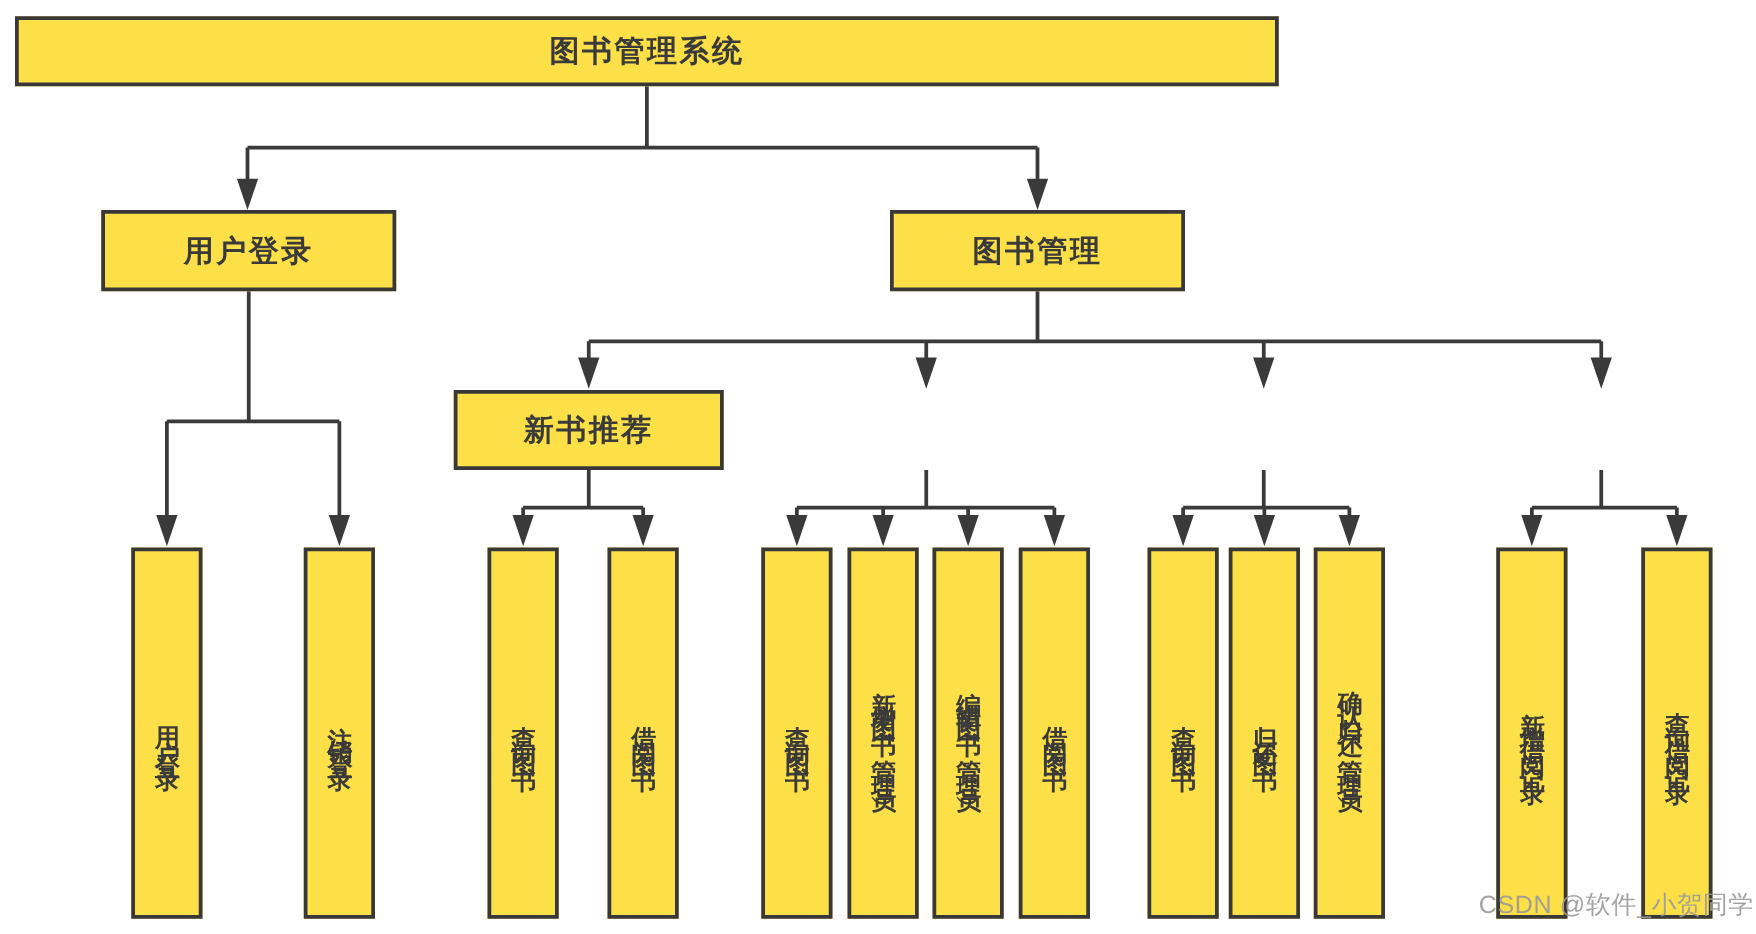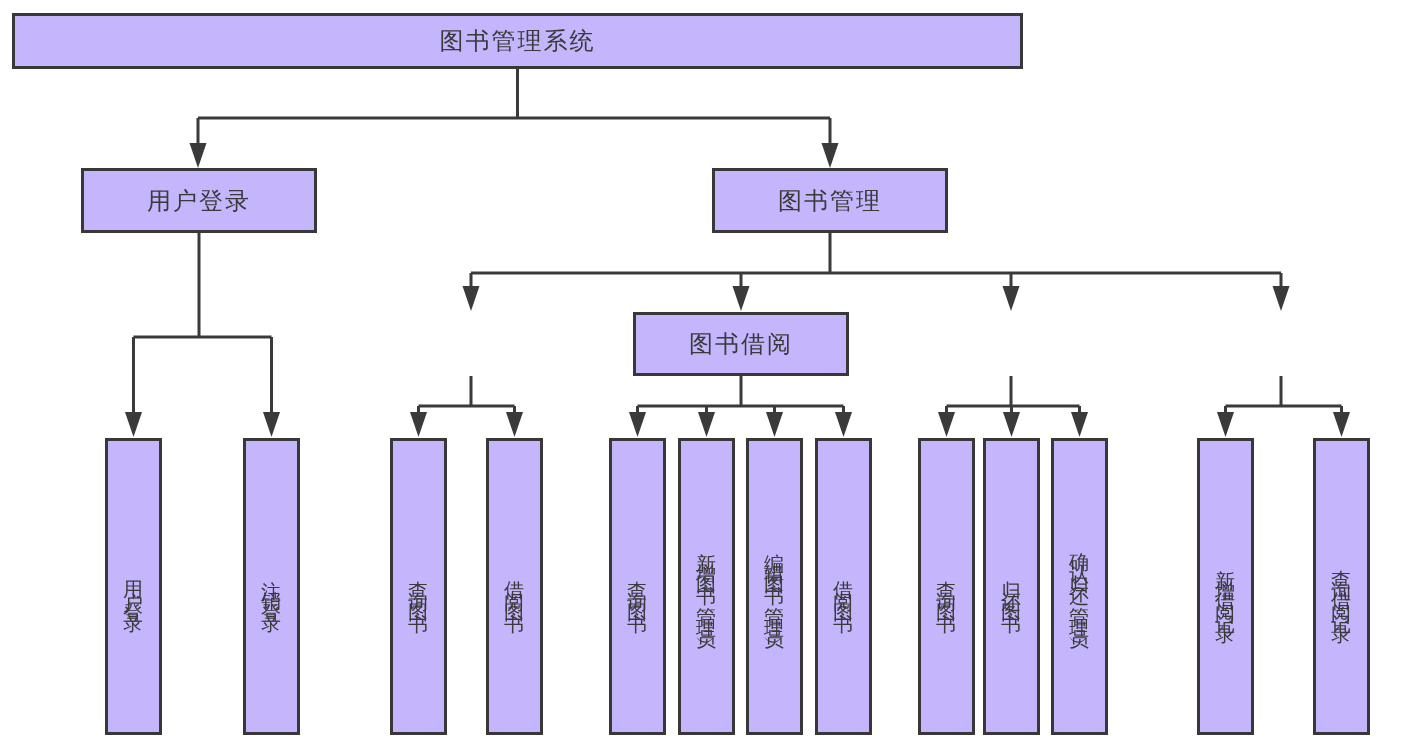--- a/index.html
+++ b/index.html
@@ -12,27 +12,28 @@
     overflow: hidden;
   }
   .connectors {
     position: absolute;
     left: 0; top: 0;
     width: 1405px; height: 747px;
   }
   .box {
     position: absolute;
     box-sizing: border-box;
-    background: #c4b5fd;
+    background: #fde047;
     border: 3px solid #383838;
     color: #3a3a3a;
     display: flex;
     align-items: center;
     justify-content: center;
     text-align: center;
+    font-weight: bold;
   }
   .hlabel { font-size: 24px; letter-spacing: 2px; }
   .root   { left: 12px;  top: 13px;  width: 1011px; height: 56px; }
   .b-user { left: 81px;  top: 168px; width: 236px;  height: 65px; }
   .b-book { left: 712px; top: 168px; width: 236px;  height: 65px; }
   .mod    { top: 312px; width: 216px; height: 64px; }
   .m0 { left: 363px; }  .m1 { left: 633px; }  .m2 { left: 903px; }  .m3 { left: 1173px; }
   .vbox {
     top: 438px; width: 57px; height: 297px;
     writing-mode: vertical-rl;
@@ -93,30 +94,31 @@
       <polygon points="1217,412 1234,412 1225.5,437"></polygon>
       <polygon points="1333,412 1350,412 1341.5,437"></polygon>
     </g>
   </svg>
 
   <div class="box root hlabel">图书管理系统</div>
 
   <div class="box b-user hlabel">用户登录</div>
   <div class="box b-book hlabel">图书管理</div>
 
-  <div class="box mod m1 hlabel">图书借阅</div>
+  <div class="box mod m0 hlabel">新书推荐</div>
 
   <div class="box vbox v0">用户登录</div>
   <div class="box vbox v1">注销登录</div>
   <div class="box vbox v2">查询图书</div>
   <div class="box vbox v3">借阅图书</div>
   <div class="box vbox v4">查询图书</div>
   <div class="box vbox v5">新增图书（管理员）</div>
   <div class="box vbox v6">编辑图书（管理员）</div>
   <div class="box vbox v7">借阅图书</div>
   <div class="box vbox v8">查询图书</div>
   <div class="box vbox v9">归还图书</div>
   <div class="box vbox v10">确认归还（管理员）</div>
   <div class="box vbox v11">新增借阅记录</div>
   <div class="box vbox v12">查询借阅记录</div>
 
+  <div class="watermark">CSDN @软件_小贺同学</div>
 
 </div>
 
 </body></html>

